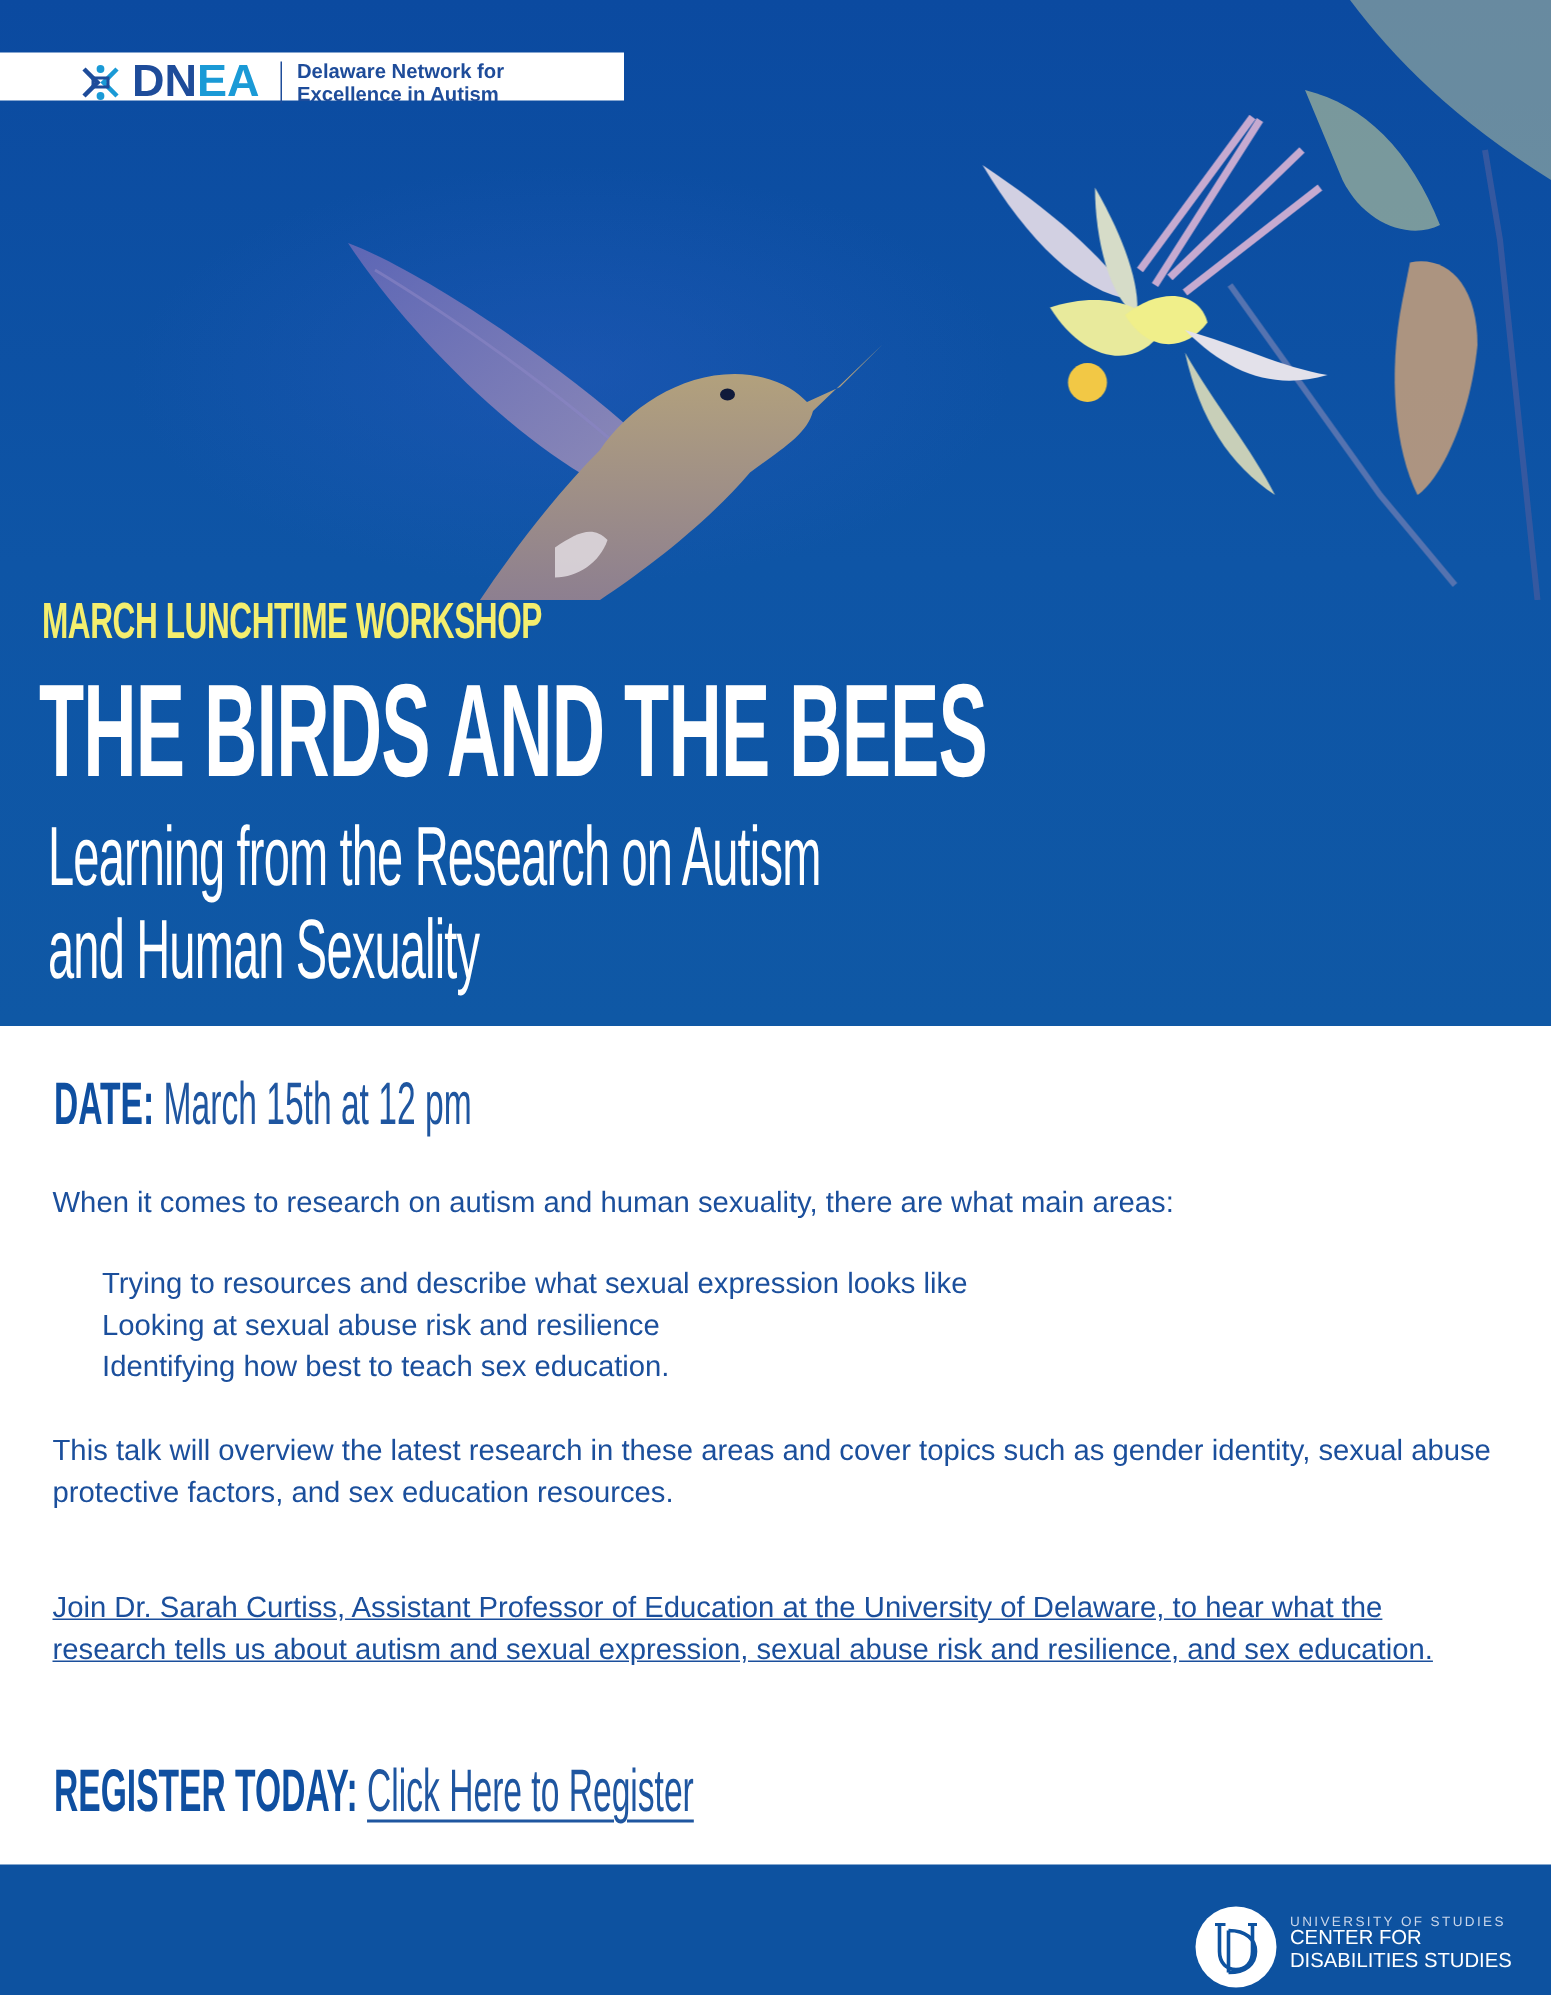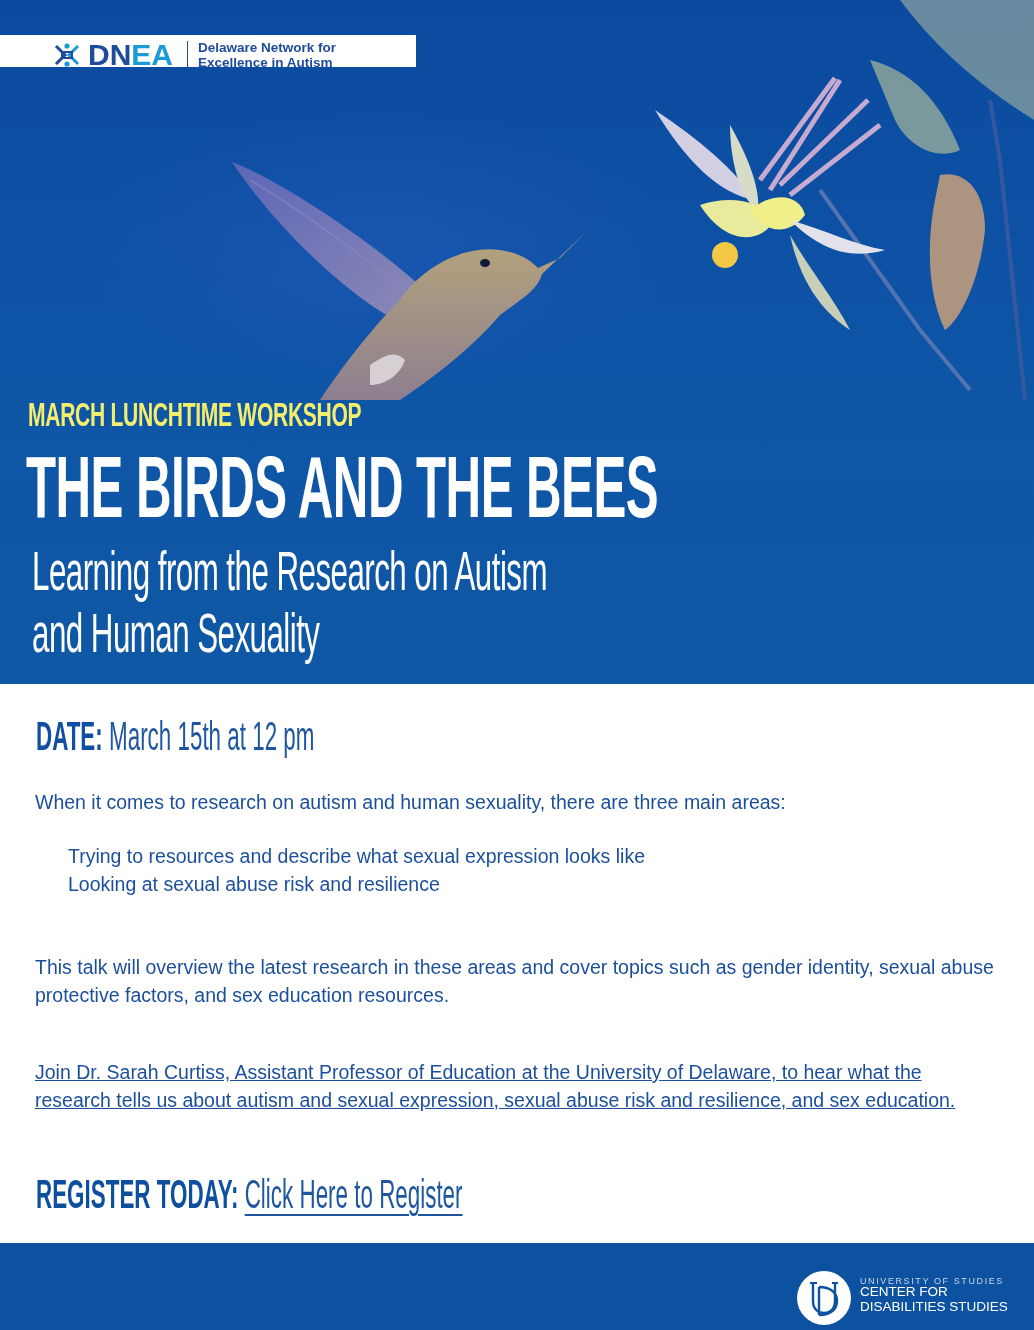--- a/index.html
+++ b/index.html
@@ -110,25 +110,26 @@
     <div>Learning from the Research on Autism</div>
     <div>and Human Sexuality</div>
   </div>
 </div>
 
 <div class="date-line">
   <span class="lbl">DATE:</span>
   <span>March 15th at 12 pm</span>
 </div>
 
-<div class="body-text p1">When it comes to research on autism and human sexuality, there are three main areas:</div>
+<div class="body-text p1">When it comes to research on autism and human sexuality, there are what main areas:</div>
 
 <div class="body-text list">
   <div>Trying to resources and describe what sexual expression looks like</div>
   <div>Looking at sexual abuse risk and resilience</div>
+  <div>Identifying how best to teach sex education.</div>
 </div>
 
 <div class="body-text p2">This talk will overview the latest research in these areas and cover topics such as gender identity, sexual abuse protective factors, and sex education resources.</div>
 <div class="body-text p3">Join Dr. Sarah Curtiss, Assistant Professor of Education at the University of Delaware, to hear what the research tells us about autism and sexual expression, sexual abuse risk and resilience, and sex education.</div>
 
 <div class="register">
   <span class="lbl">REGISTER TODAY:</span>
   <a href="#">Click Here to Register</a>
 </div>
 

